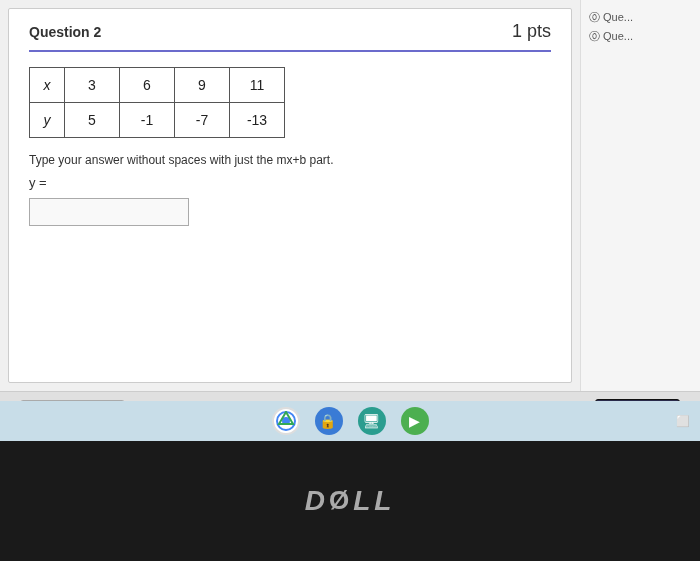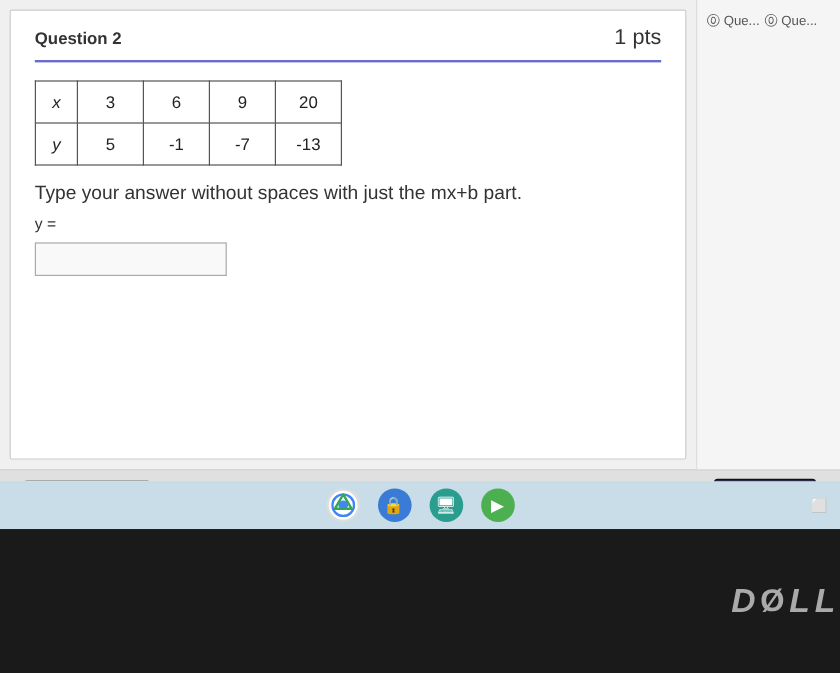--- a/index.html
+++ b/index.html
@@ -16,21 +16,21 @@
     
     .laptop-body {
       position: absolute;
       bottom: 0;
       left: 0;
       right: 0;
       height: 120px;
       background: #1a1a1a;
       display: flex;
       align-items: center;
-      justify-content: flex-end;
+      justify-content: center;
     }
 
     .dell-logo {
       color: #aaa;
       font-size: 28px;
       font-weight: bold;
       letter-spacing: 4px;
       font-style: italic;
     }
 
@@ -118,21 +118,21 @@
       font-weight: normal;
       color: #222;
     }
 
     .data-table td:first-child {
       width: 35px;
       font-style: italic;
     }
 
     .instruction-text {
-      font-size: 16px;
+      font-size: 12px;
       color: #333;
       margin-bottom: 8px;
     }
 
     .y-equals {
       font-size: 13px;
       color: #333;
       margin-bottom: 8px;
     }
 
@@ -151,21 +151,21 @@
       width: 120px;
       background: #f5f5f5;
       border-left: 1px solid #ddd;
       padding: 10px 8px;
       font-size: 11px;
       color: #333;
     }
 
     .right-panel .help-links {
       display: flex;
-      flex-direction: row;
+      flex-direction: column;
       gap: 4px;
       margin-bottom: 12px;
     }
 
     .help-link {
       color: #555;
       font-size: 11px;
       cursor: pointer;
     }
 
@@ -294,21 +294,21 @@
       
 
       
       <table class="data-table">
         <tbody>
             <tr>
           <td><em>x</em></td>
           <td>3</td>
           <td>6</td>
           <td>9</td>
-          <td>20</td>
+          <td>11</td>
         </tr>
         <tr>
           <td><em>y</em></td>
           <td>5</td>
           <td>-1</td>
           <td>-7</td>
           <td>-13</td>
         </tr>
       </tbody>
         </table>

